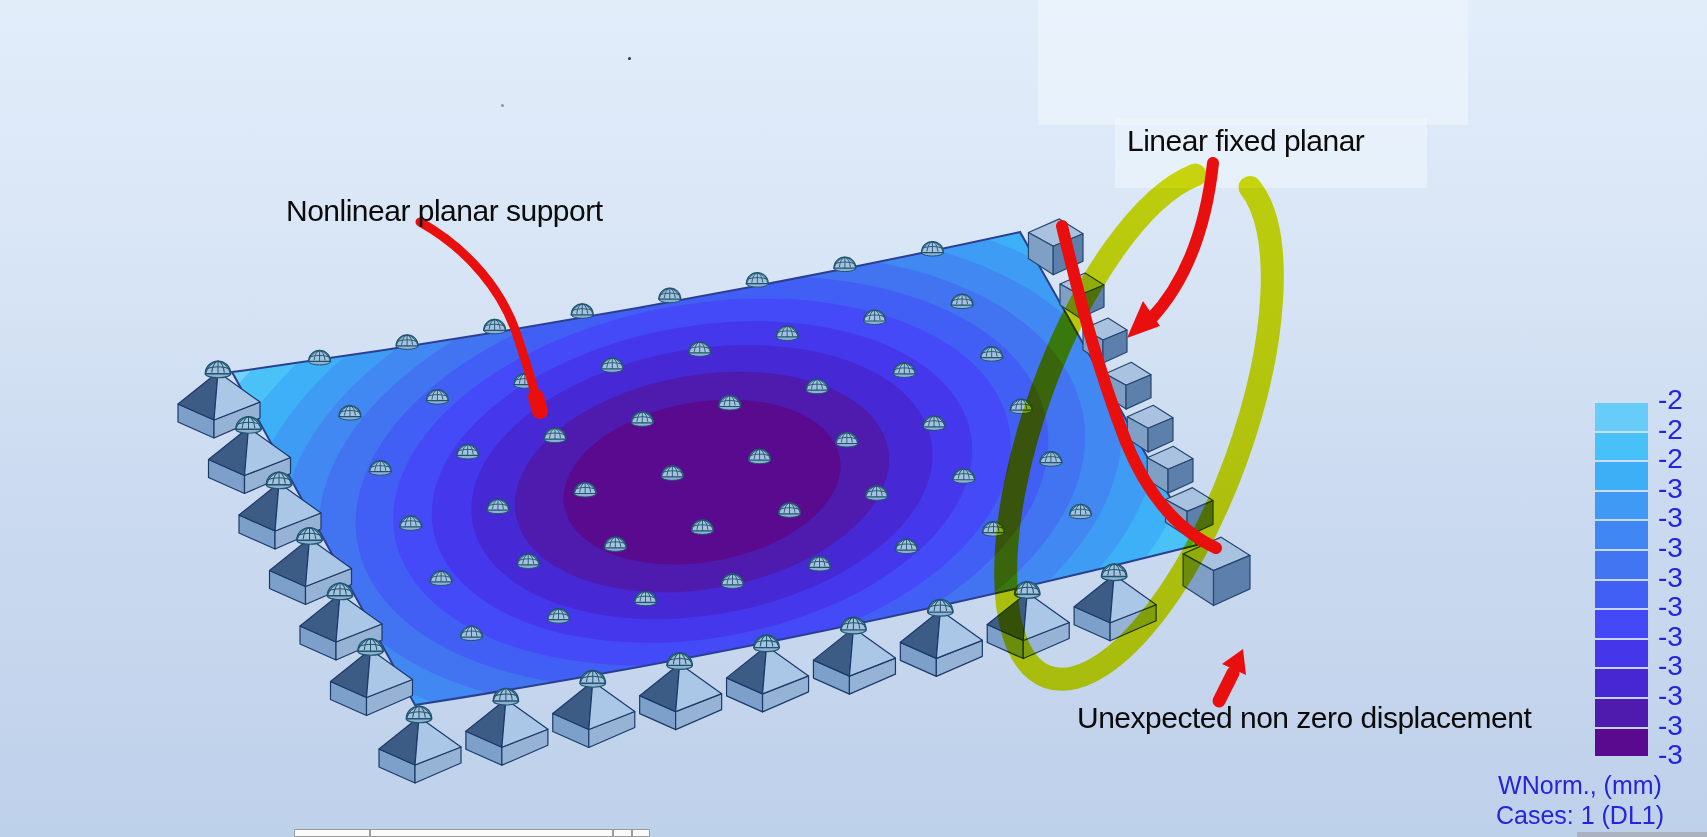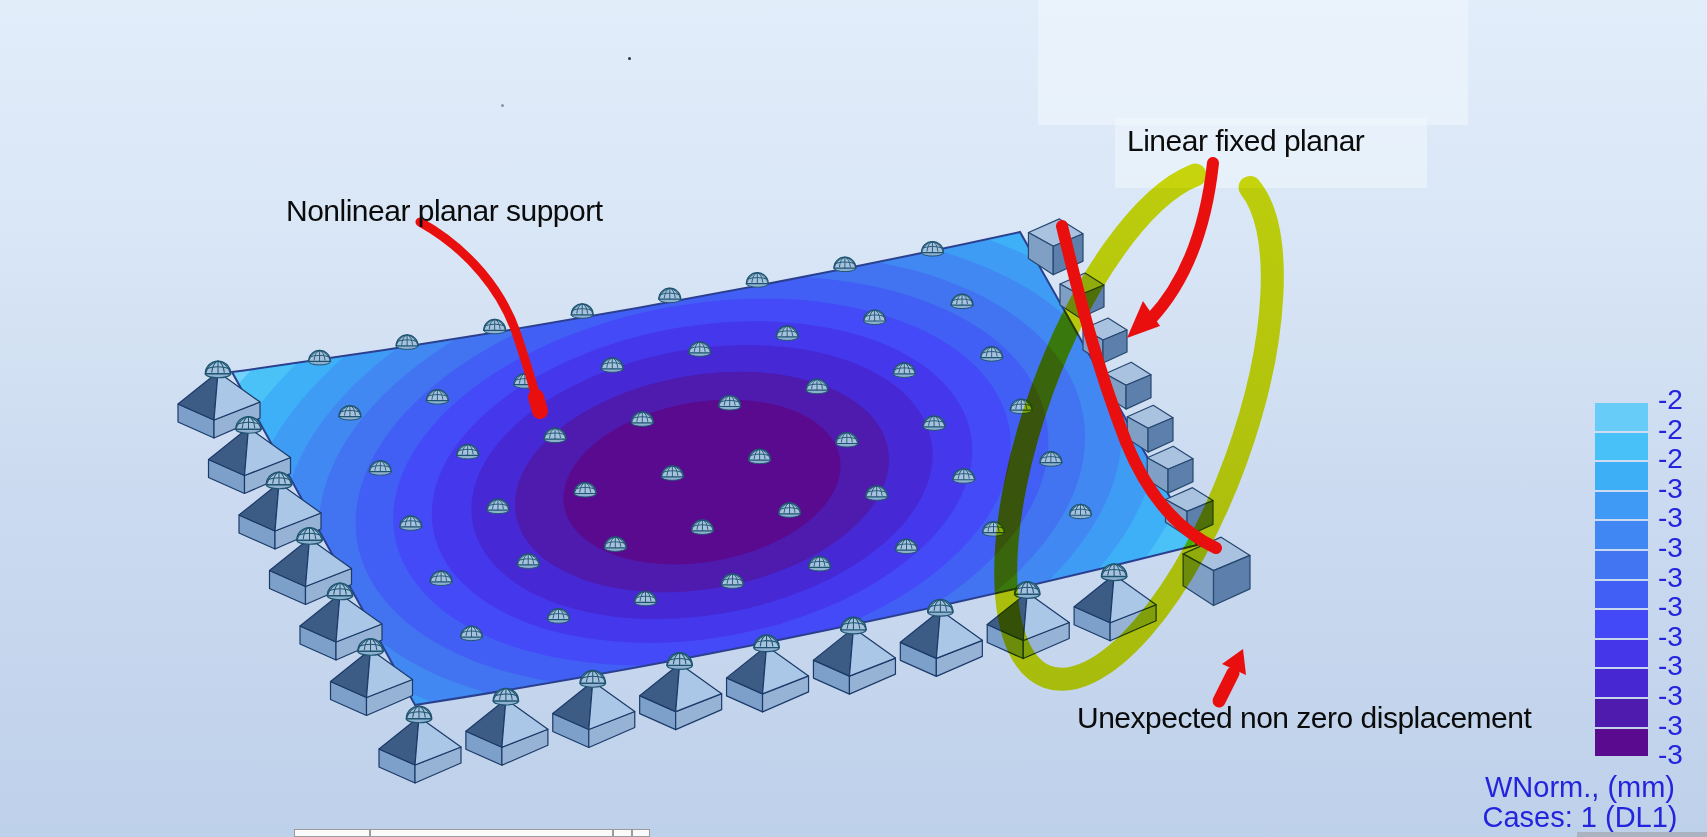--- a/index.html
+++ b/index.html
@@ -6,21 +6,21 @@
   .stage{position:relative;width:1707px;height:837px;overflow:hidden;
          font-family:"Liberation Sans",sans-serif;
          background:linear-gradient(180deg,#e2edfa 0%,#d9e6f6 28%,#cbdaf0 60%,#bed1ea 100%);}
   .lite{position:absolute;background:rgba(240,247,253,.55);}
   .lite.a{left:1038px;top:0;width:430px;height:125px;}
   .lite.b{left:1115px;top:118px;width:312px;height:70px;}
   svg.scene{position:absolute;left:0;top:0;}
   .note{position:absolute;color:#0b0b0b;font-size:30px;letter-spacing:-0.5px;white-space:nowrap;}
   .legend-seg{position:absolute;width:53px;}
   .legend-val{position:absolute;left:1658px;width:46px;font-size:28px;text-align:left;line-height:1;}
-  .legend-title{position:absolute;left:1470px;width:220px;text-align:center;font-size:29px;white-space:nowrap;}
+  .legend-title{position:absolute;left:1470px;width:220px;text-align:center;font-size:25px;white-space:nowrap;}
   .dot{position:absolute;border-radius:50%;}
   .cell{position:absolute;background:#fafafa;border:1px solid #9b9b9b;box-sizing:border-box;}
   .gstrip{position:absolute;background:#aab3bf;}
   .ring{mix-blend-mode:multiply;}
 </style>
 </head>
 <body>
 
 <div class="stage">
   <div class="lite a"></div>

